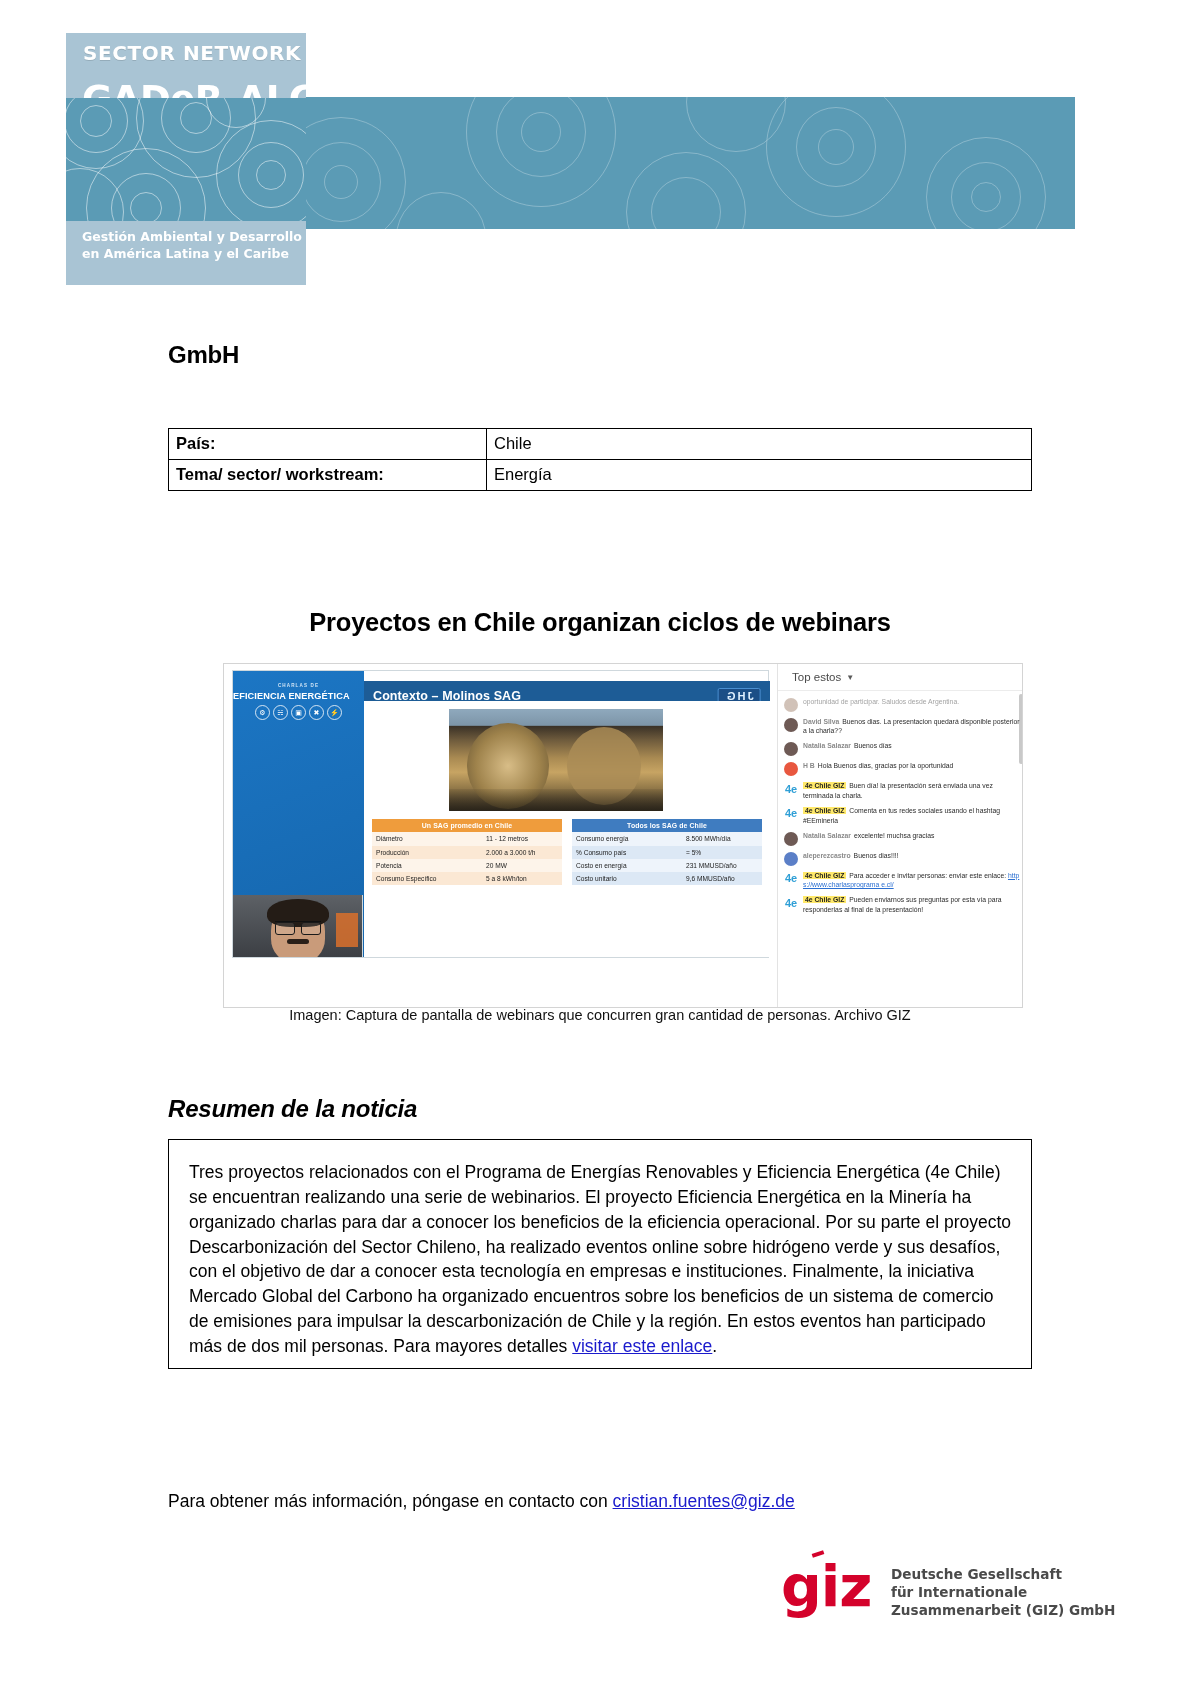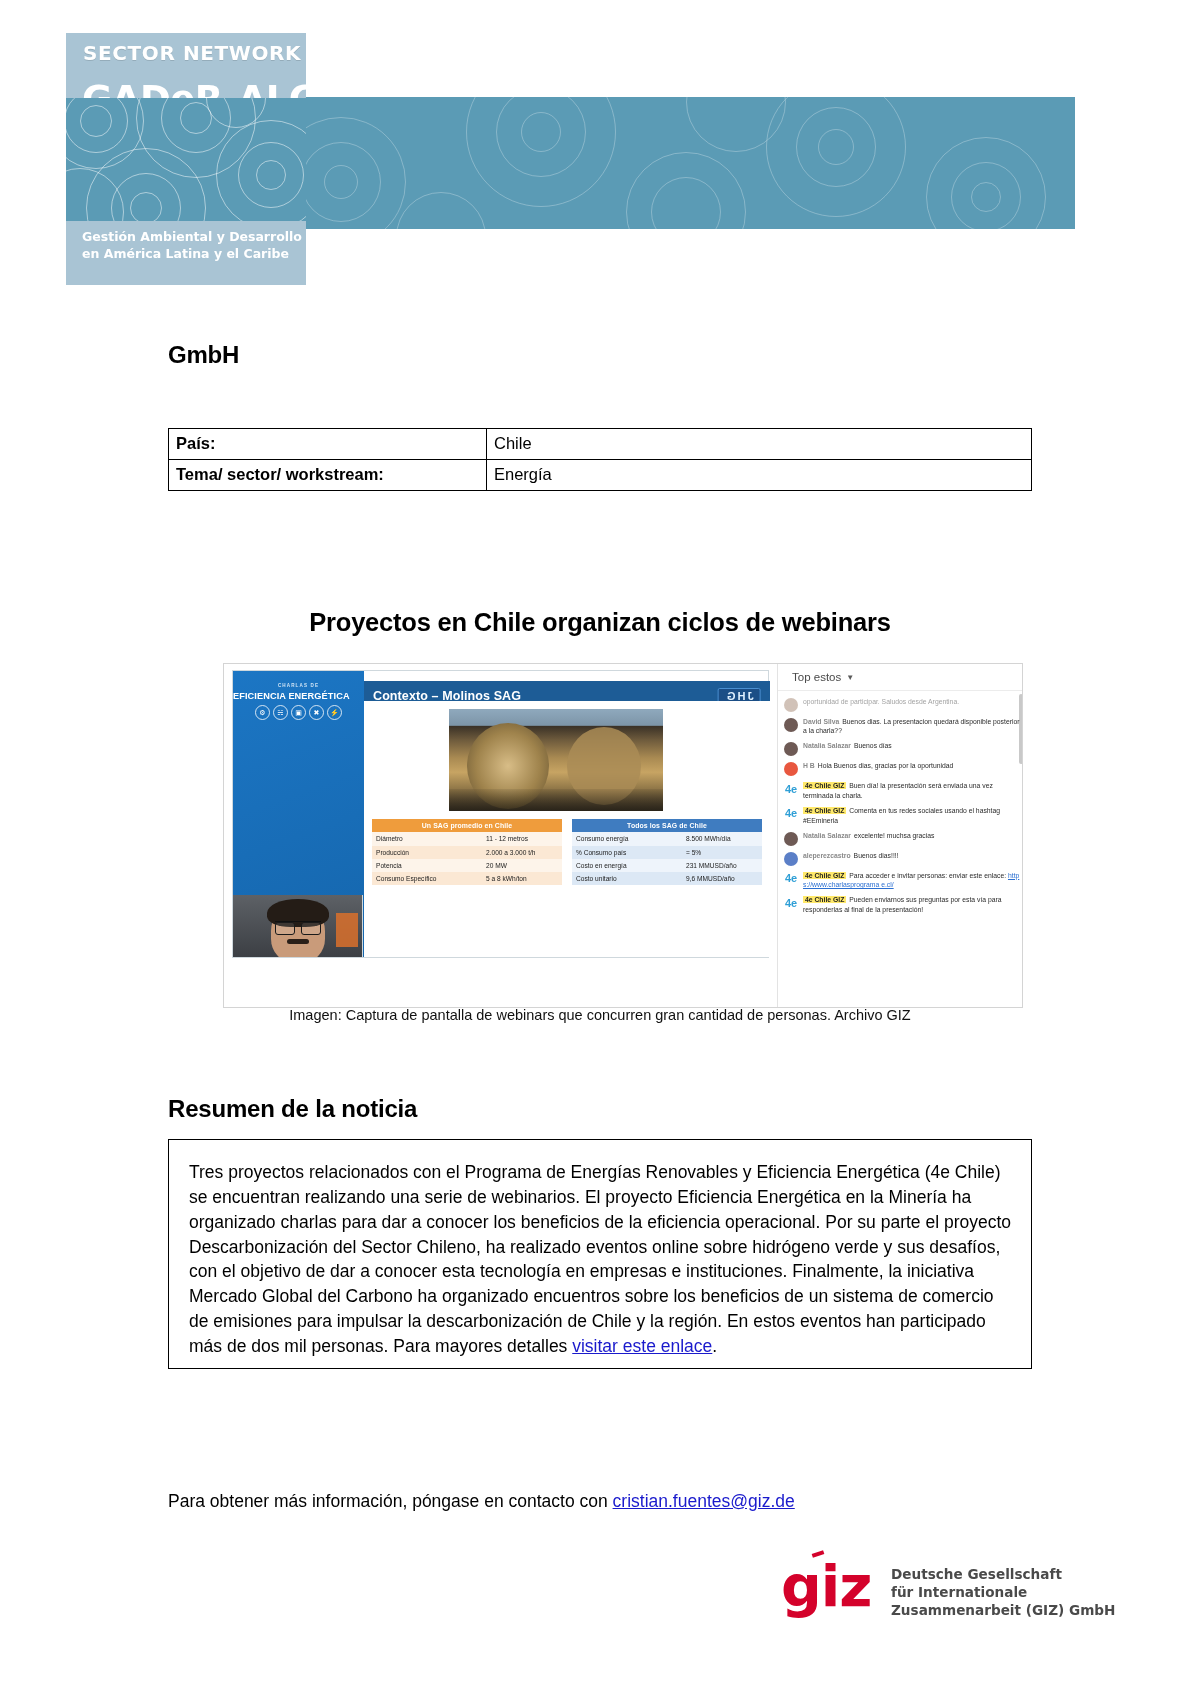--- a/index.html
+++ b/index.html
@@ -65,21 +65,21 @@
   .c { position:absolute; border-radius:50%; border:1.4px solid rgba(255,255,255,.5); }
 
   
   .h2 {
     position:absolute;
     font-size:24px; font-weight:bold;
     font-family:"Liberation Sans", sans-serif;
     letter-spacing:-.2px;
   }
   #datos-heading { left:168px; top:341px; }
-  #resumen-heading { left:168px; top:1095px; }
+  #resumen-heading { left:168px; top:1095px;font-style:italic; }
 
   
   .datos-table {
     position:absolute; left:168px; top:428px;
     width:864px; border-collapse:collapse;
     font-size:16.5px;
   }
   .datos-table td {
     border:1.3px solid #000;
     padding:4px 8px 4px 7px;

